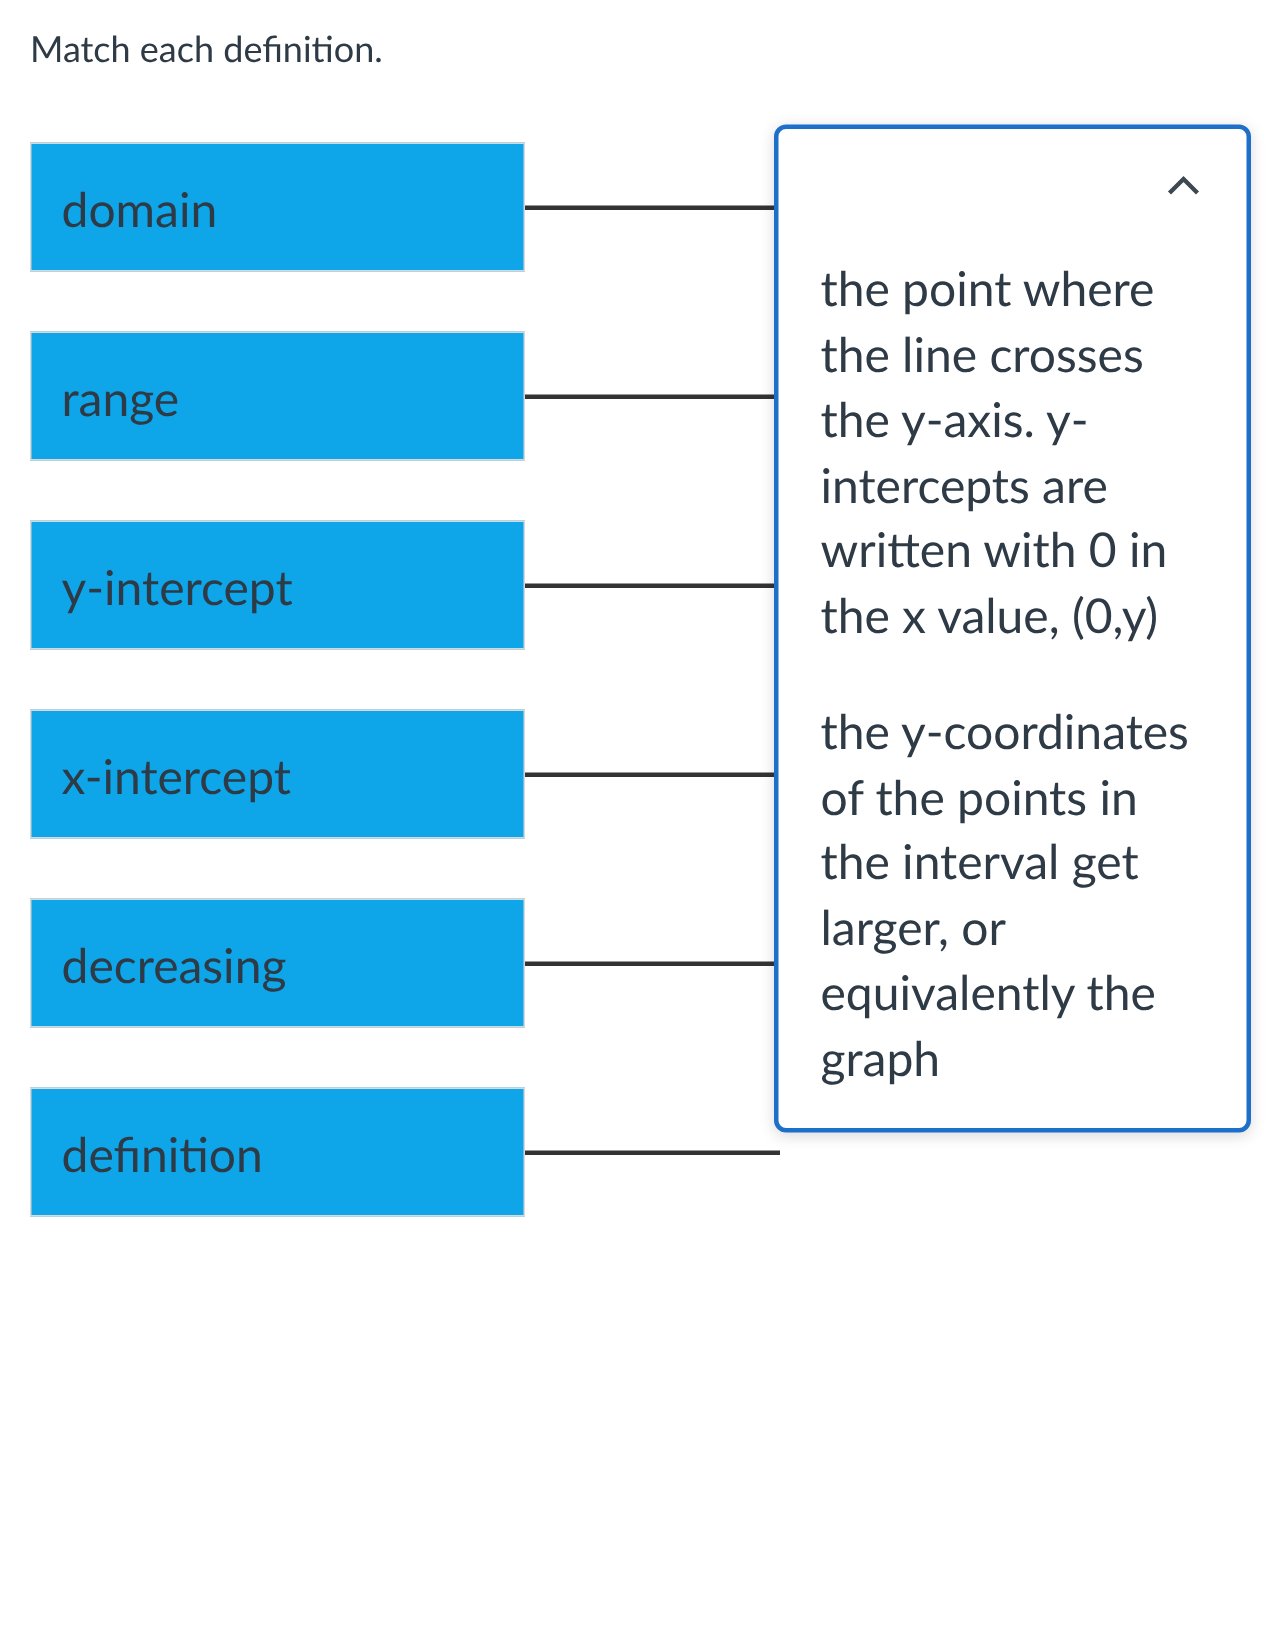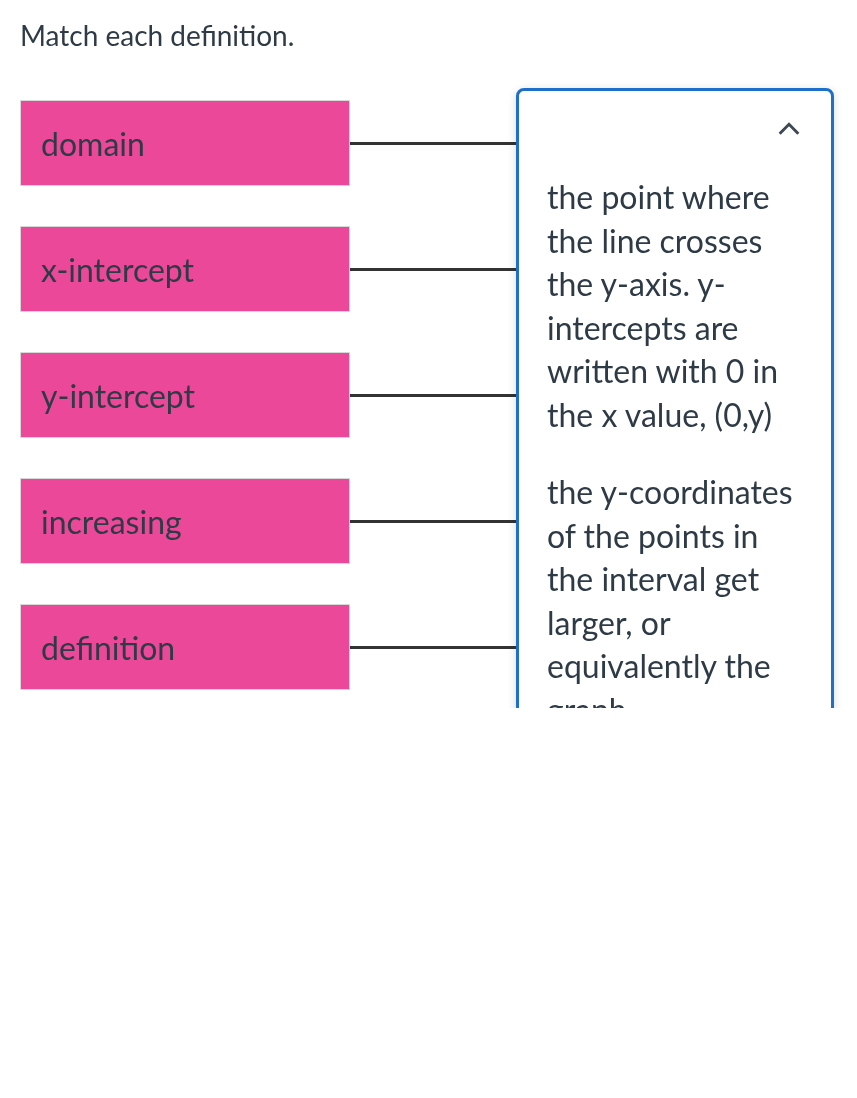--- a/index.html
+++ b/index.html
@@ -8,36 +8,36 @@
       padding: 0;
     }
     body {
       font-family: 'Lato', 'Helvetica Neue', Arial, sans-serif;
       background: #ffffff;
       width: 857px;
       padding: 18px 20px;
       color: #2e3b46;
     }
     .heading {
-      font-size: 28px;
+      font-size: 24px;
       font-weight: 400;
       color: #2e3b46;
       margin-bottom: 48px;
     }
     .main-area {
       position: relative;
     }
     .left-column {
       display: flex;
       flex-direction: column;
       gap: 40px;
       width: 330px;
     }
     .term-box {
-      background: #ec4899;
+      background: #0ea5e9;
       border: 1px solid #d8d8d8;
       padding: 18px 20px;
       font-size: 32px;
       color: #2e3b46;
       position: relative;
       height: 86px;
       display: flex;
       align-items: center;
     }
     .connector {
@@ -94,27 +94,30 @@
 <body>
 
 <div class="heading">Match each definition.</div>
 
 <div class="main-area">
   <div class="left-column">
     <div class="term-box">
       <span>domain</span>
     </div>
     <div class="term-box">
-      <span>x-intercept</span>
+      <span>range</span>
     </div>
     <div class="term-box">
       <span>y-intercept</span>
     </div>
     <div class="term-box">
-      <span>increasing</span>
+      <span>x-intercept</span>
+    </div>
+    <div class="term-box">
+      <span>decreasing</span>
     </div>
     <div class="term-box">
       <span>definition</span>
     </div>
   </div>
 
   <div class="connector" style="top: 42px;"></div>
   <div class="connector" style="top: 168px;"></div>
   <div class="connector" style="top: 294px;"></div>
   <div class="connector" style="top: 420px;"></div>

